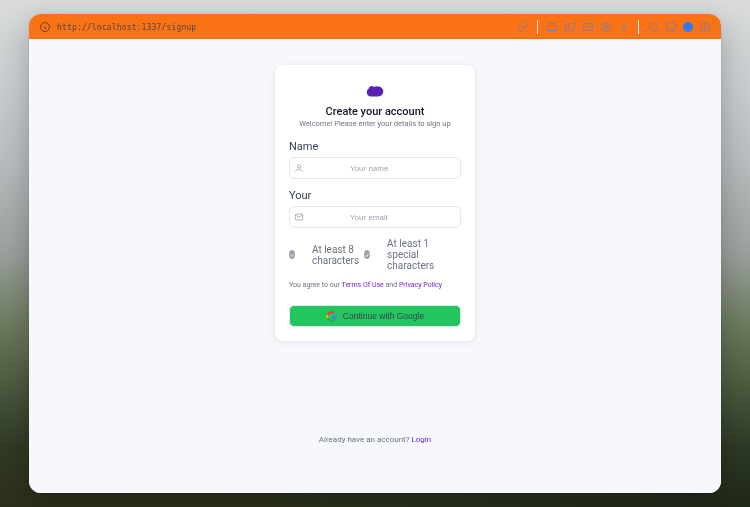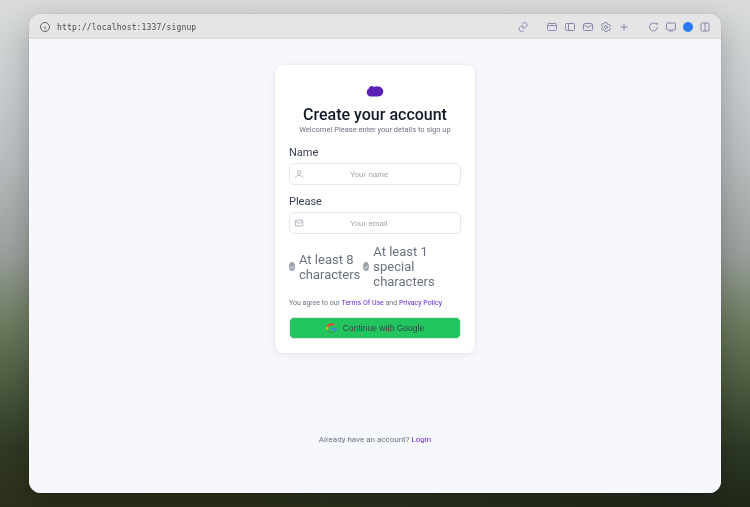--- a/index.html
+++ b/index.html
@@ -23,65 +23,65 @@
     left: 29px; top: 14px;
     width: 692px; height: 479px;
     background: #f7f8fe;
     border-radius: 12px;
     box-shadow: 0 10px 30px rgba(0,0,0,.25), 0 0 0 1px rgba(0,0,0,.04);
     overflow: hidden;
   }
   .addrbar {
     display:flex; align-items:center; justify-content:space-between;
     padding: 6px 10px 4px 10px;
-    background:#e5e5e5;
+    background:#f97316;
     border-bottom:1px solid rgba(0,0,0,.05);
   }
   .addr-left{display:flex;align-items:center;gap:6px;color:#2c2c2c;}
   .info-icon{width:12px;height:12px;opacity:.7}
   .url{font-family:ui-monospace,Menlo,Consolas,monospace;font-size:8px;color:#4a4a4a;letter-spacing:.02em}
   .toolbar-right{display:flex;align-items:center;gap:6px}
   .tb-ico{width:12px;height:12px;color:#7c7fa6;opacity:.9}
   .tb-sep{width:1px;height:14px;background:#e6e8f5;margin:0 2px}
   .dot-blue{width:10px;height:10px;border-radius:50%;background:#2b7bf3}
   .viewport{height:calc(100% - 25px);width:100%;overflow:hidden;position:relative;background:#f7f8fe}
 
   .card{
     position:absolute; left:50%; top:26px; transform:translateX(-50%);
     width:200px; background:#fff; border-radius:8px;
     box-shadow: 0 2px 8px rgba(20,20,40,.06), 0 0 0 1px rgba(20,20,40,.03);
     padding:18px 14px 14px 14px;
     color:#111827;
   }
   .logo{display:block;margin:0 auto 6px auto;width:22px;height:16px;color:#5b21b6}
-  .title{text-align:center;font-size:16px;font-weight:500;color:#111827}
+  .title{text-align:center;font-size:11px;font-weight:500;color:#111827}
   .subtitle{text-align:center;font-size:7.5px;color:#6b7280;margin-top:1px;margin-bottom:12px}
 
   .field{margin-bottom:10px}
   .label{font-size:11px;color:#374151;margin-bottom:4px;display:block}
   .input-wrap{
     position:relative;display:flex;align-items:center;
     border:1px solid #e5e7eb;border-radius:5px;height:22px;background:#fff;gap:42px;
   }
   .input-wrap .leading{width:14px;display:flex;align-items:center;justify-content:center;margin-left:4px;color:#9ca3af}
   .leading svg{width:10px;height:10px}
   .input-wrap input{
     flex:1;border:none;outline:none;background:transparent;font-size:8px;color:#111827;
     padding:0 4px;
   }
   .input-wrap input::placeholder{color:#9ca3af}
   .trailing{width:18px;display:flex;align-items:center;justify-content:center;color:#9ca3af}
   .trailing svg{width:11px;height:11px}
 
   .reqs{display:flex;justify-content:space-between;margin-top:6px;margin-bottom:10px}
-  .req{display:flex;align-items:center;gap:4px;font-size:13px;color:#6b7280}
+  .req{display:flex;align-items:center;gap:17px;font-size:10px;color:#6b7280}
   .req .chk{width:9px;height:9px;border-radius:50%;background:#9ca3af;display:flex;align-items:center;justify-content:center;color:#fff}
   .req .chk svg{width:6px;height:6px}
 
-  .agree{font-size:7px;color:#6b7280;margin-bottom:10px}
+  .agree{font-size:7px;color:#6b7280;margin-bottom:16px}
   .agree a{color:#6d28d9;text-decoration:none}
 
   .btn{
     width:100%;height:22px;border-radius:5px;border:1px solid transparent;font-size:8.5px;
     display:flex;align-items:center;justify-content:center;gap:6px;cursor:pointer;
   }
   .btn-primary{background:#e5e7eb;color:#4b5563;margin-bottom:8px}
   .btn-google{background:#22c55e;border-color:#e5e7eb;color:#374151}
   .glogo{width:11px;height:11px}
 
@@ -162,21 +162,21 @@
               <svg viewBox="0 0 24 24" fill="none" stroke="currentColor" stroke-width="2">
                   <circle cx="12" cy="8" r="4"></circle>
                   <path d="M4 21c0-4 4-6 8-6s8 2 8 6"></path>
                 </svg>
             </span>
             <input type="text" placeholder="Your name" style="">
           </div>
         </div>
 
         <div class="field">
-          <label class="label">Please</label>
+          <label class="label">Your</label>
           <div class="input-wrap">
             <span class="leading">
               <svg viewBox="0 0 24 24" fill="none" stroke="currentColor" stroke-width="2">
                   <rect x="3" y="5" width="18" height="14" rx="2"></rect>
                   <path d="M3 7l9 6 9-6"></path>
                 </svg>
             </span>
             <input type="email" placeholder="Your email" style="">
           </div>
         </div>

